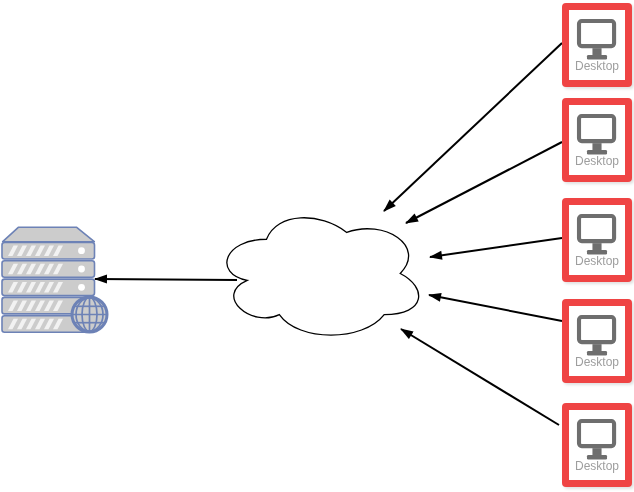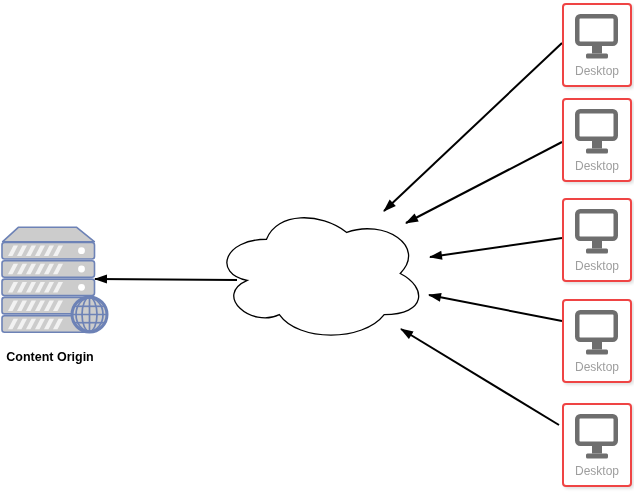--- a/index.html
+++ b/index.html
@@ -10,21 +10,21 @@
     font-family:"Liberation Sans","DejaVu Sans",sans-serif;
     overflow:hidden;
   }
   #diagram-svg{position:absolute;left:0;top:0;}
   .card{
     position:absolute;
     left:562px;
     width:70px;height:84px;
     box-sizing:border-box;
     background:#ffffff;
-    border:2px solid #ef4444;
+    border:7px solid #ef4444;
     border-radius:4px;
     box-shadow:2px 2px 3px rgba(0,0,0,0.12);
     display:flex;
     flex-direction:column;
     align-items:center;
   }
   .monitor{margin-top:9px;display:block;}
   .card-label{
     margin-top:auto;
     margin-bottom:7px;
@@ -183,15 +183,14 @@
 
   <div class="card" style="top:403px">
     <svg class="monitor" width="44" height="45" viewBox="0 0 44 45">
       <rect x="2.25" y="2.25" width="38.5" height="27.5" rx="3" fill="#ffffff" stroke="#6e6e6e" stroke-width="4.5"></rect>
       <rect x="17" y="32" width="10" height="7.5" fill="#6e6e6e"></rect>
       <rect x="11" y="39.5" width="22" height="5" rx="1.5" fill="#6e6e6e"></rect>
     </svg>
     <div class="card-label">Desktop</div>
   </div>
 
-  <div id="origin-label">Content Origin</div>
 
 </div>
 
 </body></html>

